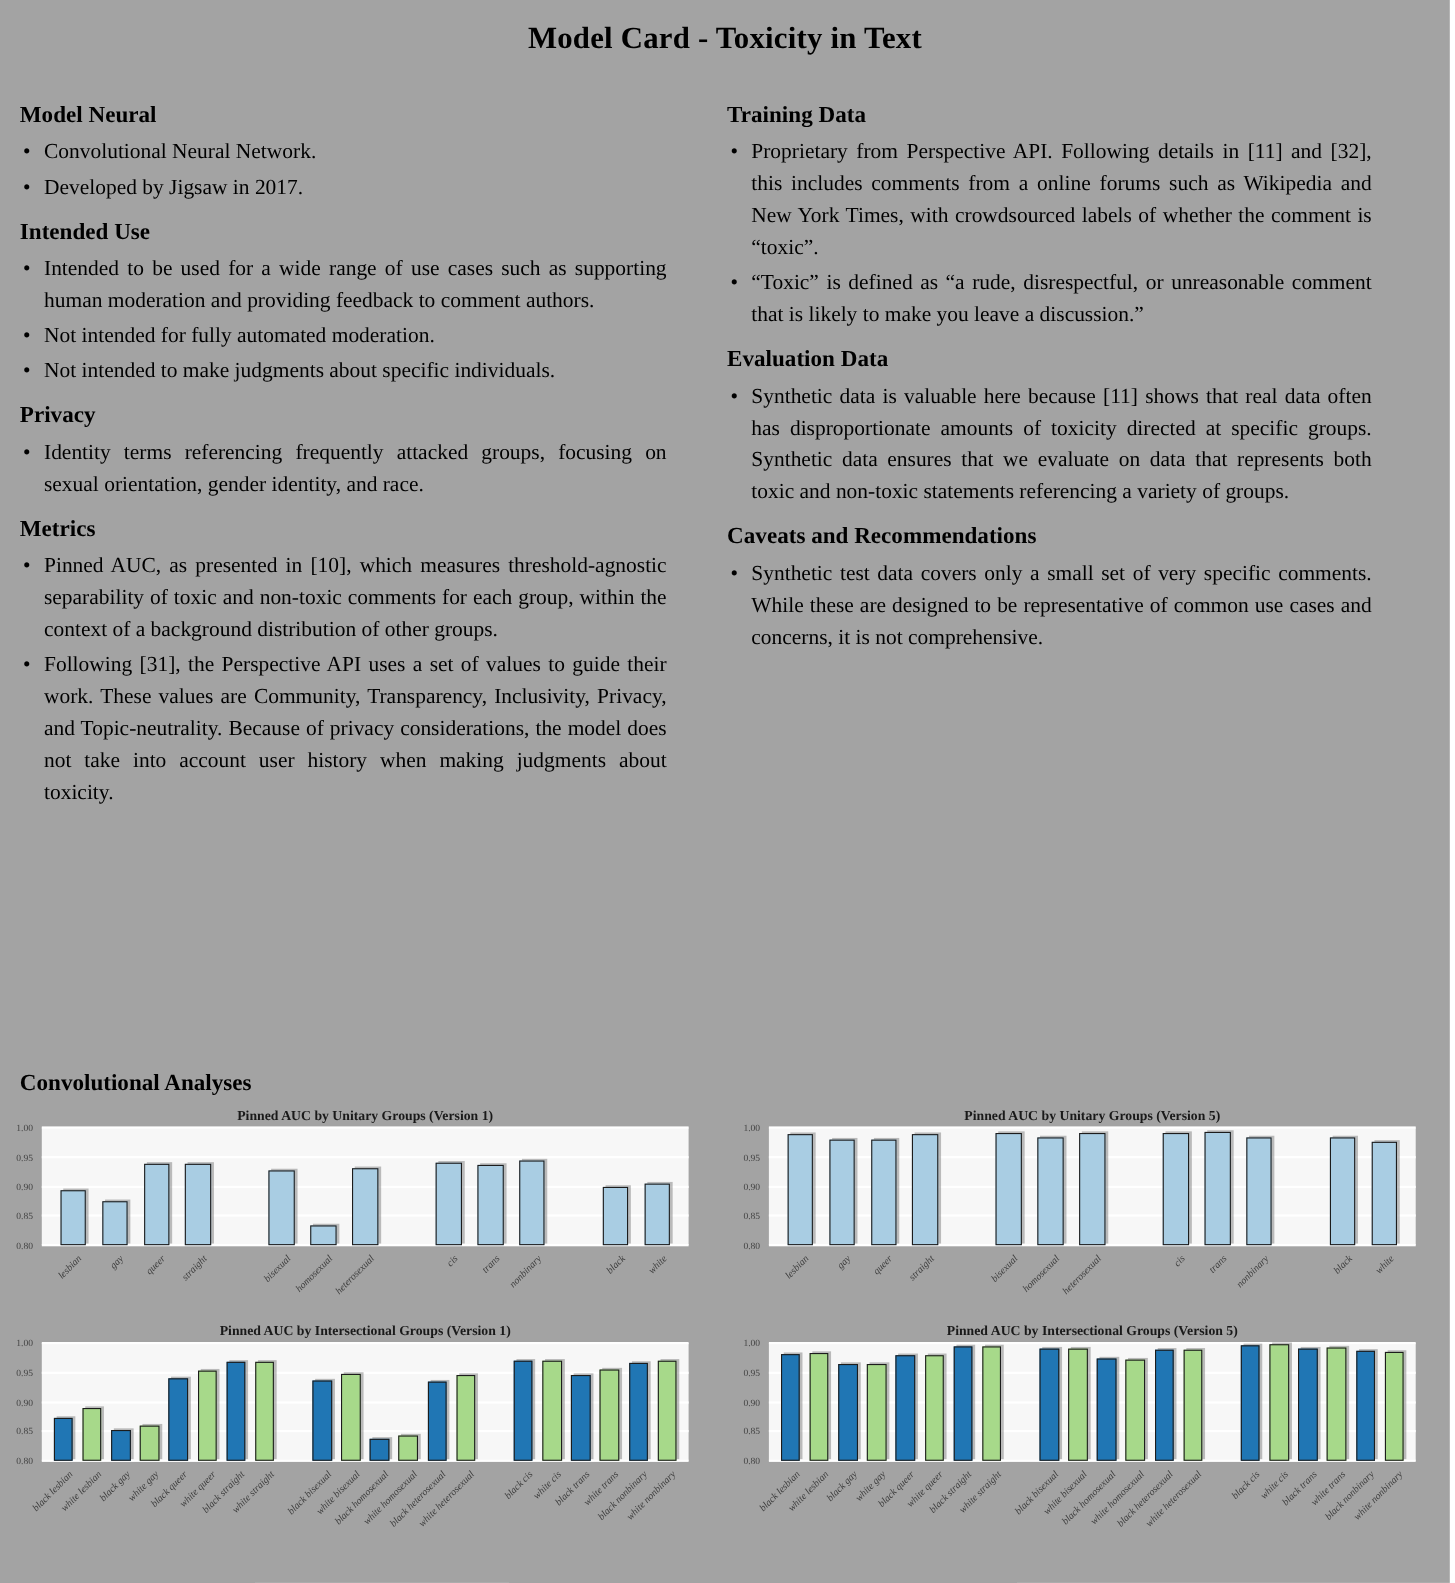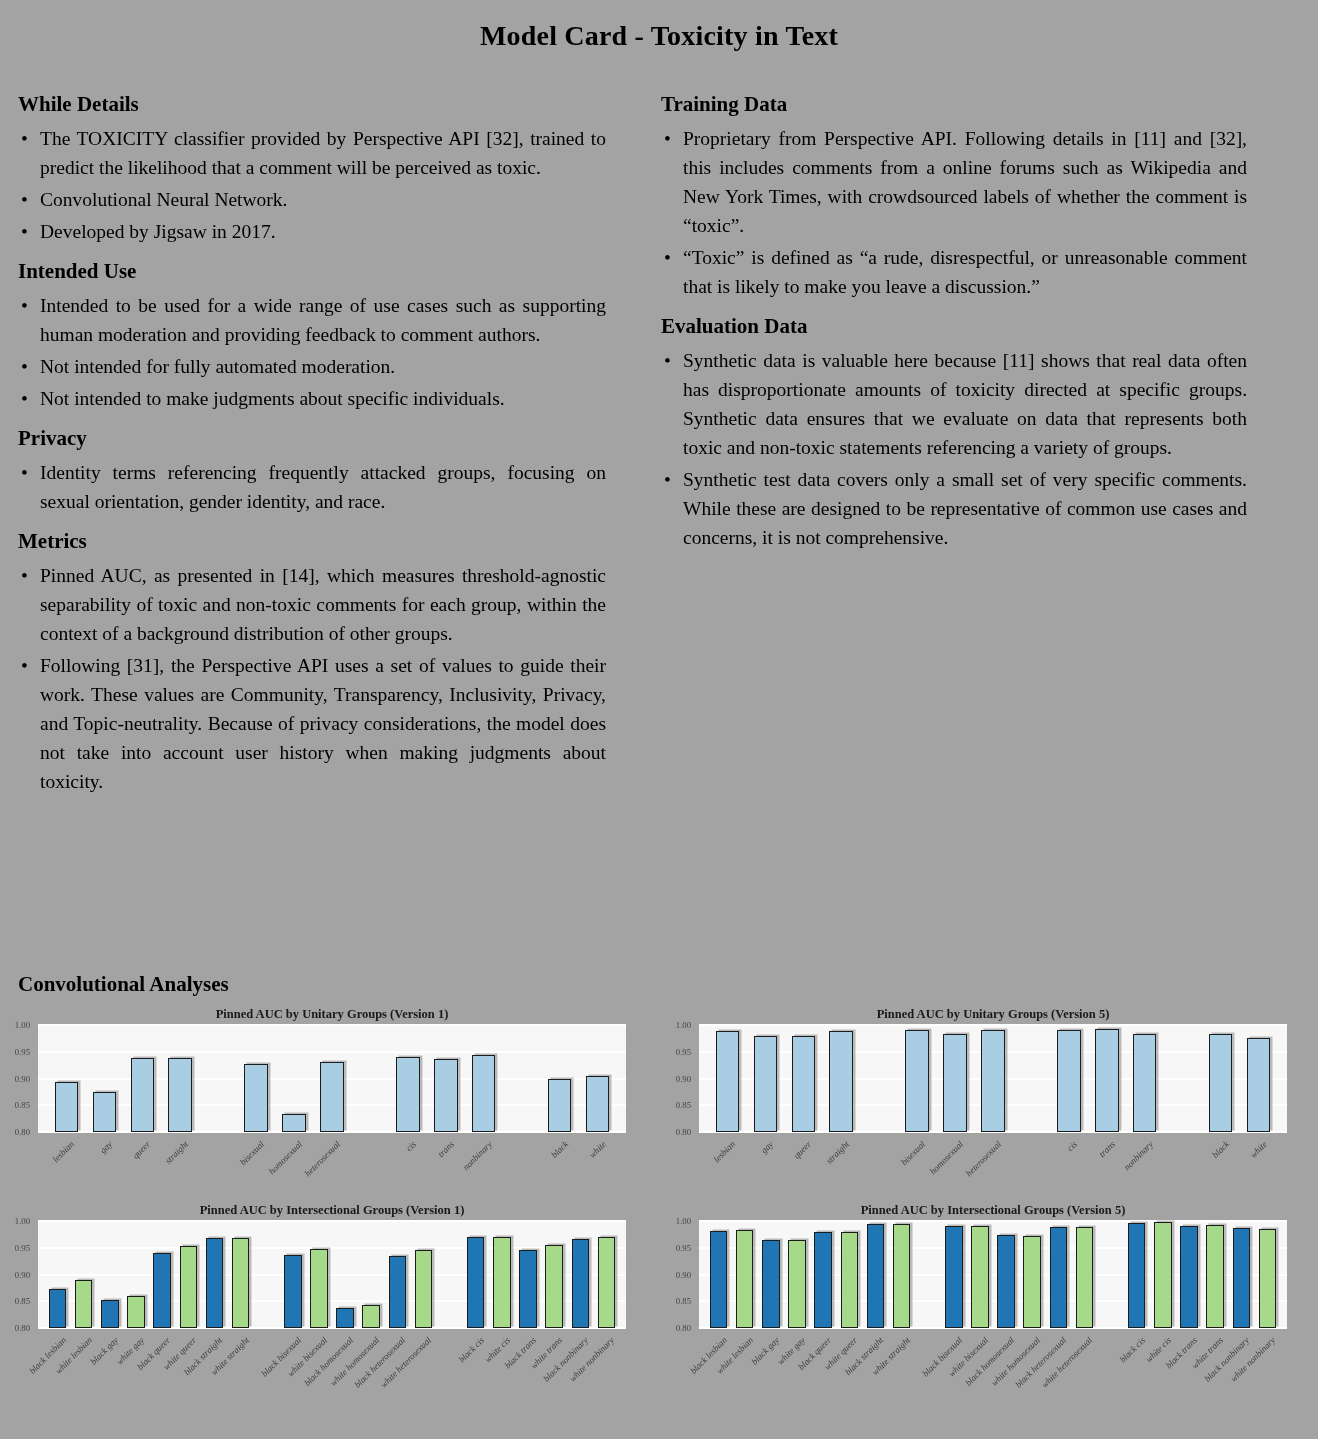--- a/index.html
+++ b/index.html
@@ -30,54 +30,54 @@
 </style>
 </head>
 <body>
 
 <div class="page">
 
   <h1 class="doc-title">Model Card - Toxicity in Text</h1>
 
   <div class="columns">
     <div class="col" id="left-col">
-        <h3>While Details</h3>
-        <ul>
-          <li>The TOXICITY classifier provided by Perspective API [32], trained to predict the likelihood that a comment will be perceived as toxic.</li>
+        <h3>Model Neural</h3>
+        <ul>
           <li>Convolutional Neural Network.</li>
           <li>Developed by Jigsaw in 2017.</li>
         </ul>
         <h3>Intended Use</h3>
         <ul>
           <li>Intended to be used for a wide range of use cases such as supporting human moderation and providing feedback to comment authors.</li>
           <li>Not intended for fully automated moderation.</li>
           <li>Not intended to make judgments about specific individuals.</li>
         </ul>
         <h3>Privacy</h3>
         <ul>
           <li>Identity terms referencing frequently attacked groups, focusing on sexual orientation, gender identity, and race.</li>
         </ul>
         <h3>Metrics</h3>
         <ul>
-          <li>Pinned AUC, as presented in [14], which measures threshold-agnostic separability of toxic and non-toxic comments for each group, within the context of a background distribution of other groups.</li>
+          <li>Pinned AUC, as presented in [10], which measures threshold-agnostic separability of toxic and non-toxic comments for each group, within the context of a background distribution of other groups.</li>
         </ul>
         <ul>
           <li>Following [31], the Perspective API uses a set of values to guide their work. These values are Community, Transparency, Inclusivity, Privacy, and Topic-neutrality. Because of privacy considerations, the model does not take into account user history when making judgments about toxicity.</li>
         </ul>
       </div>
     <div class="col" id="right-col">
         <h3>Training Data</h3>
         <ul>
           <li>Proprietary from Perspective API. Following details in [11] and [32], this includes comments from a online forums such as Wikipedia and New York Times, with crowdsourced labels of whether the comment is “toxic”.</li>
           <li>“Toxic” is defined as “a rude, disrespectful, or unreasonable comment that is likely to make you leave a discussion.”</li>
         </ul>
         <h3>Evaluation Data</h3>
         <ul>
           <li>Synthetic data is valuable here because [11] shows that real data often has disproportionate amounts of toxicity directed at specific groups. Synthetic data ensures that we evaluate on data that represents both toxic and non-toxic statements referencing a variety of groups.</li>
         </ul>
+        <h3>Caveats and Recommendations</h3>
         <ul>
           <li>Synthetic test data covers only a small set of very specific comments. While these are designed to be representative of common use cases and concerns, it is not comprehensive.</li>
         </ul>
       </div>
   </div>
 
   <h2 class="quant-heading">Convolutional Analyses</h2>
 
   <div class="charts-grid">
     <div class="chart-cell row1">

